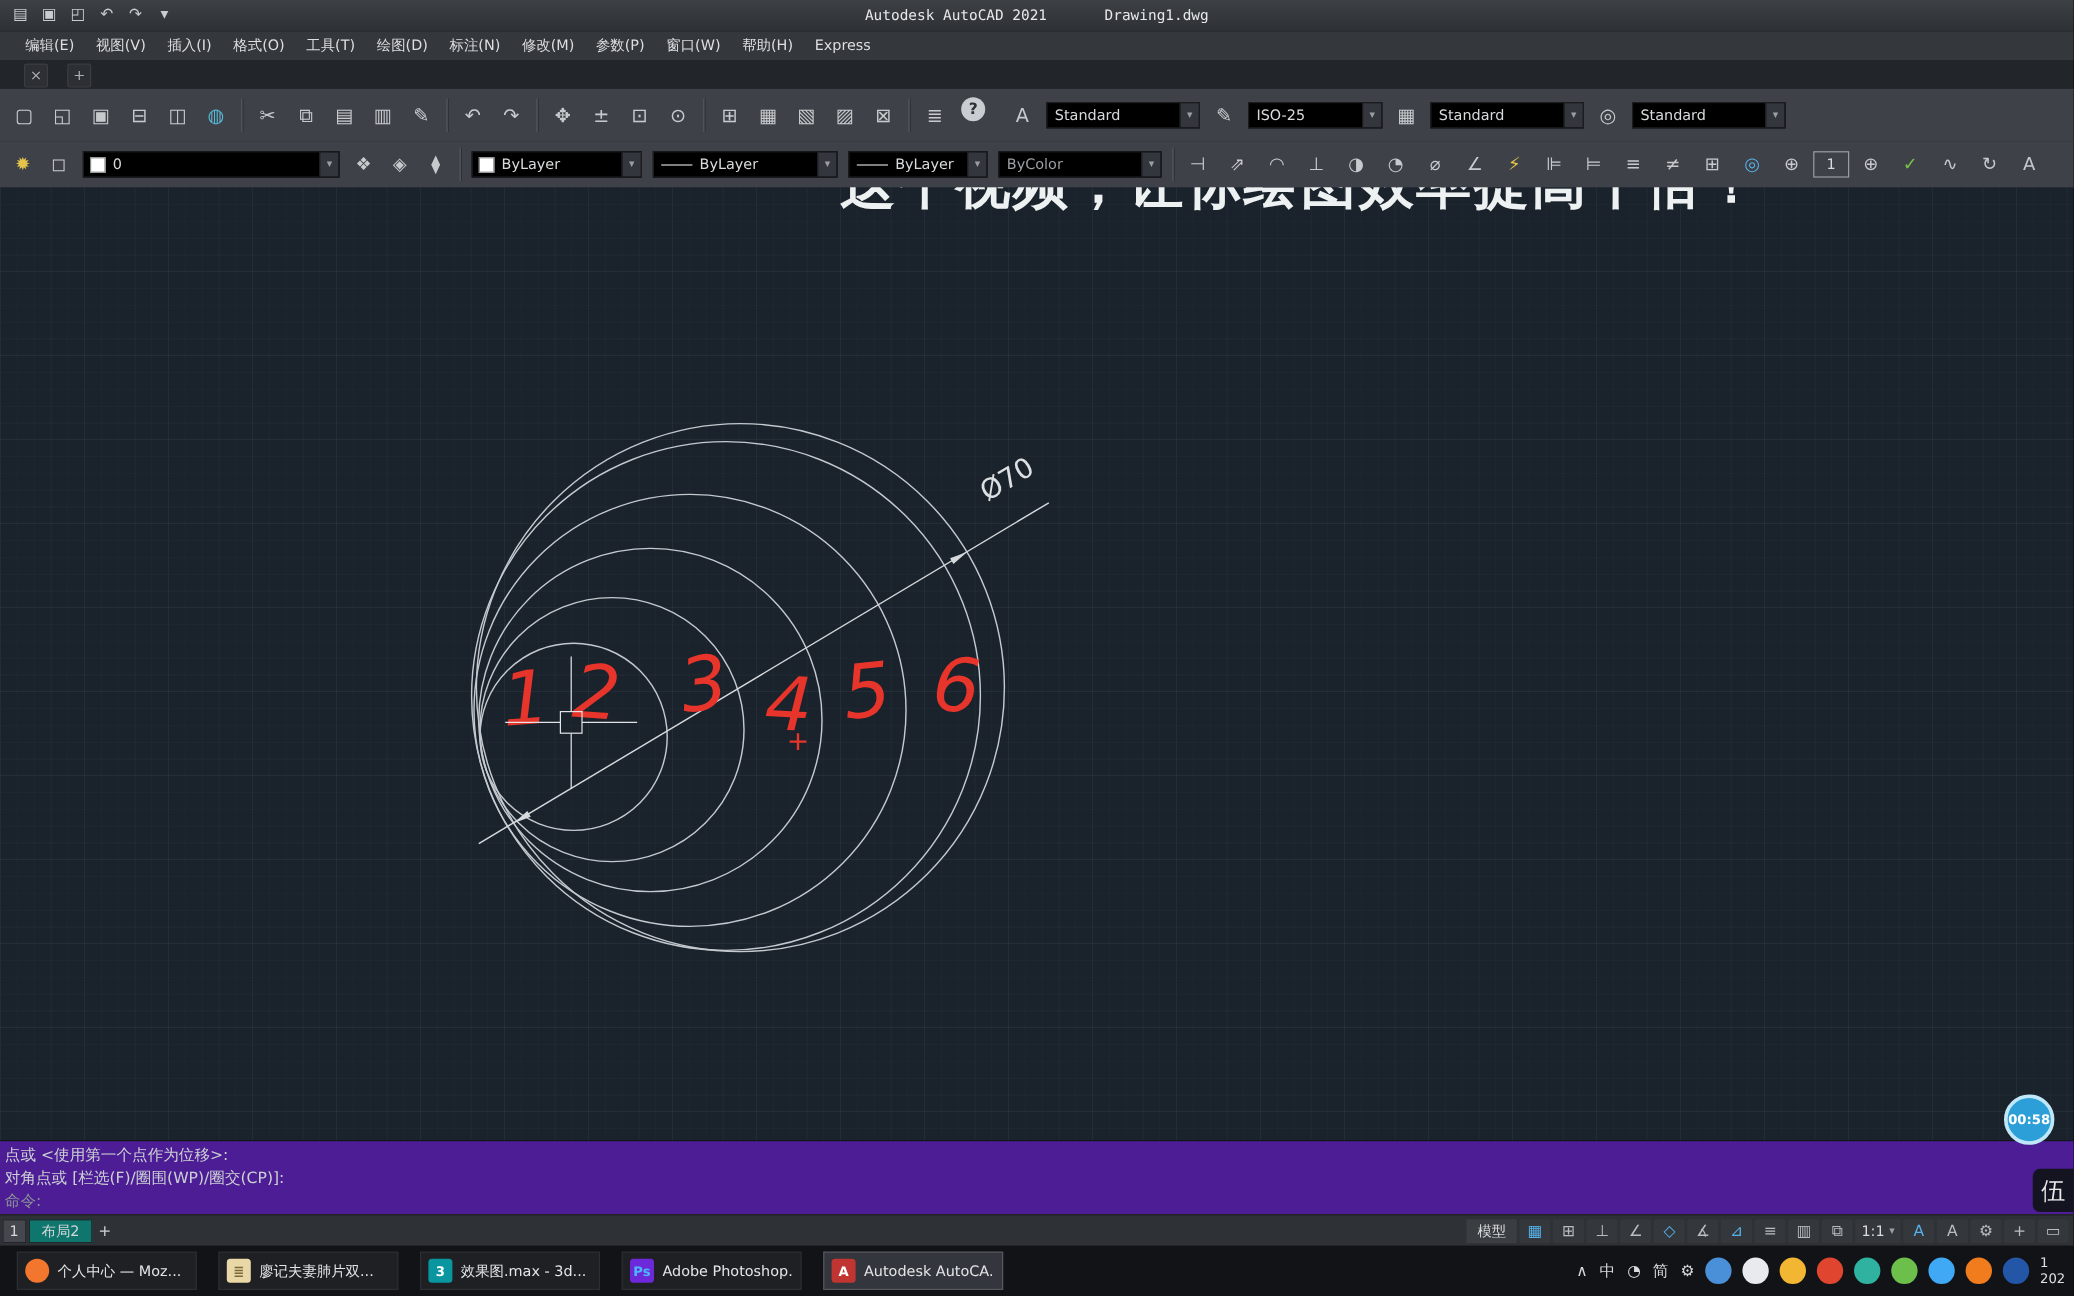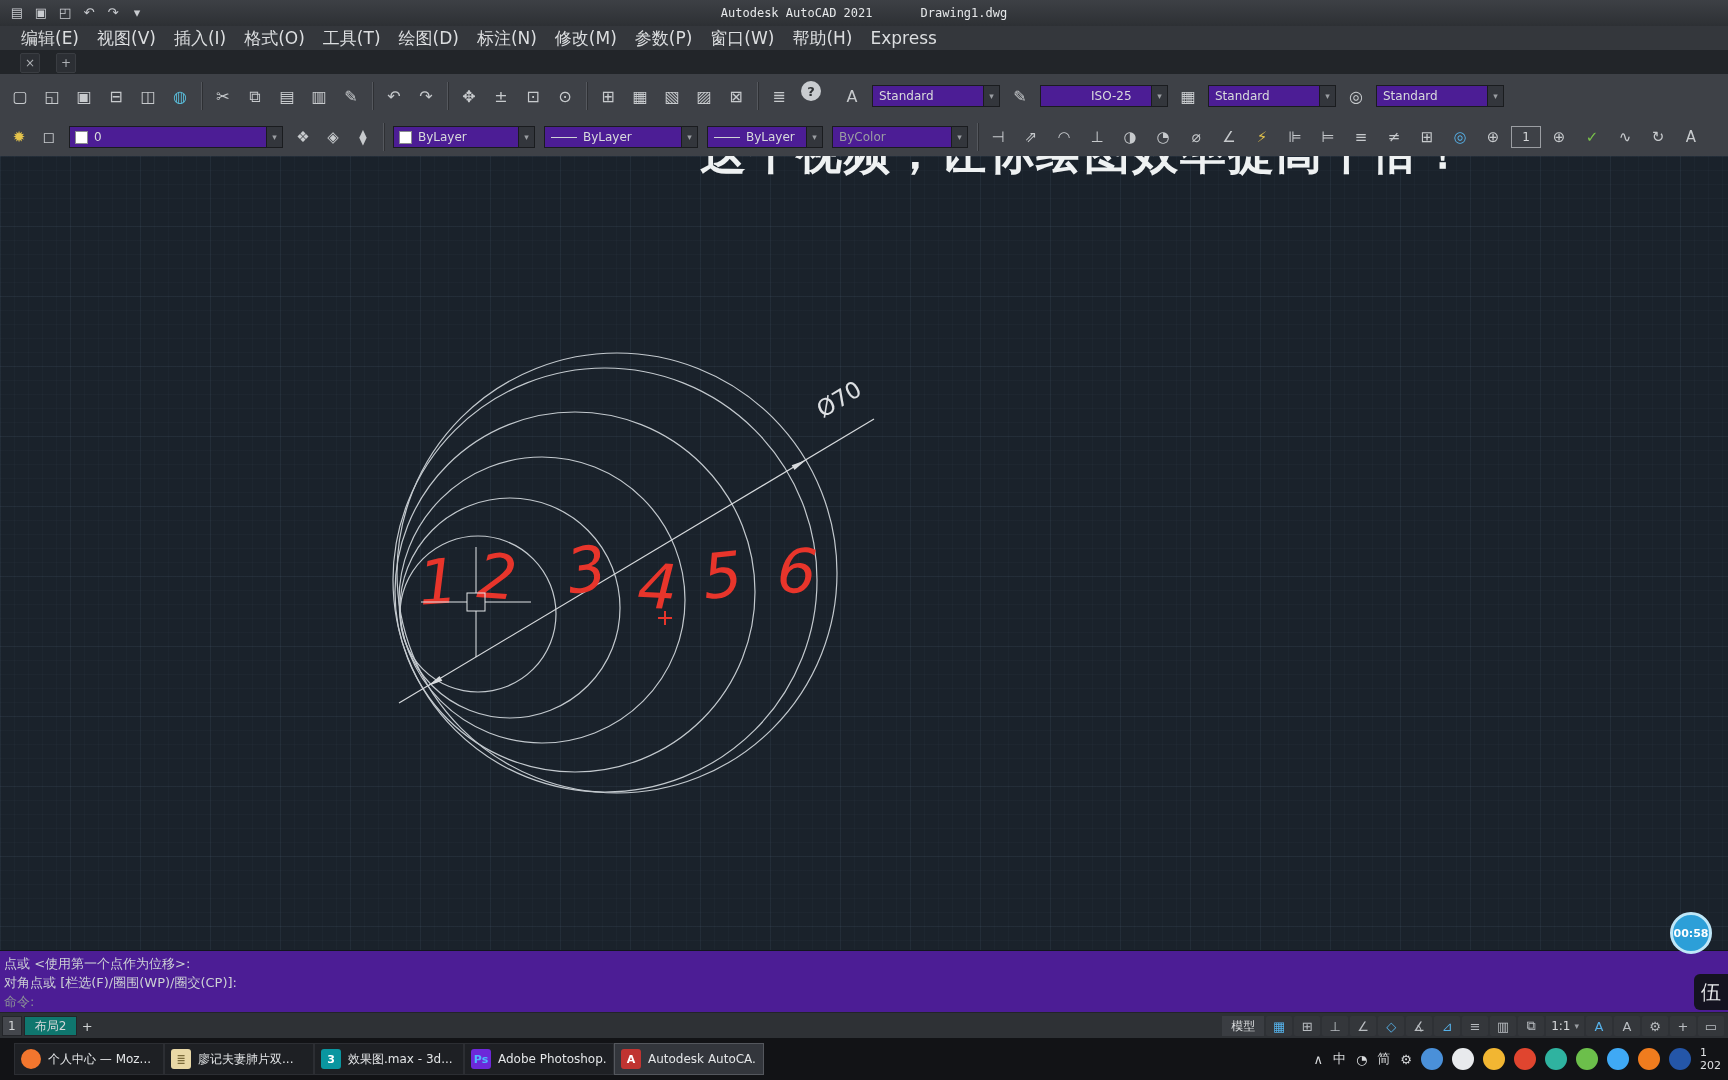--- a/index.html
+++ b/index.html
@@ -8,21 +8,21 @@
 
   
   #titlebar{top:0;height:26px;background:linear-gradient(#3d4045,#2d3034);display:flex;align-items:center;}
   .qat{display:flex;gap:2px;padding-left:6px;align-items:center;}
   .qat-ico{width:22px;height:20px;line-height:20px;text-align:center;color:#c9ccd0;font-size:13px;border-radius:2px;}
   .title-center{position:absolute;left:50%;transform:translateX(-50%);display:flex;gap:48px;
     color:#e6e8ea;font:12px "DejaVu Sans Mono",monospace;white-space:nowrap;}
 
   
   #menubar{top:26px;height:24px;background:#34373c;display:flex;align-items:center;padding-left:12px;}
-  .menu-item{padding:3px 9px;font-size:17px;color:#dcdee0;white-space:nowrap;}
+  .menu-item{padding:3px 9px;font-size:12px;color:#dcdee0;white-space:nowrap;}
 
   
   #filetabs{top:50px;height:24px;background:#222529;border-bottom:1px solid #1b1d21;}
   .ft-btn{position:absolute;top:3px;width:18px;height:18px;line-height:18px;text-align:center;
     color:#aeb1b5;font-size:12px;background:#2c2f34;border:1px solid #3a3d42;border-radius:2px;}
 
   
   .toolbar{background:#3e4147;display:flex;align-items:center;padding:0 4px;gap:1px;}
   #toolbar1{top:74px;height:44px;border-bottom:1px solid #2b2d31;}
   #toolbar2{top:118px;height:38px;border-bottom:1px solid #26282c;}
@@ -30,21 +30,21 @@
     color:#c7cacd;font-size:16px;border-radius:2px;flex:0 0 auto;}
   #toolbar2 .tb-ico{width:30px;height:28px;font-size:15px;}
   .sep{width:1px;height:28px;background:#55585e;box-shadow:1px 0 0 #2e3034;margin:0 4px;flex:0 0 auto;}
   .tb-ico[data-name="help-icon"]{background:#c9ccd0;color:#2e3134;border-radius:50%;width:20px;height:20px;
     margin:0 6px;font-weight:bold;font-size:13px;}
   [data-tone="blue"]{color:#56b2ea!important;}
   [data-tone="yellow"]{color:#e5c44c!important;}
   [data-tone="green"]{color:#79c24a!important;}
   [data-tone="teal"]{color:#58b7d4!important;}
 
-  .dd{height:22px;background:#4c1d95;border:1px solid #1a1c1f;display:flex;align-items:center;
+  .dd{height:22px;background:#000000;border:1px solid #1a1c1f;display:flex;align-items:center;
     margin:0 4px;box-sizing:border-box;flex:0 0 auto;}
   .dd-value{flex:1;padding:0 6px;font-size:12px;color:#d8dadc;white-space:nowrap;overflow:hidden;}
   .dd-caret{width:15px;align-self:stretch;display:flex;align-items:center;justify-content:center;
     color:#9b9ea3;font-size:9px;border-left:1px solid #1a1c1f;background:#33363c;}
   .dd-caret::after{content:"▾";}
   .swatch{width:11px;height:11px;background:#fff;border:1px solid #8a8d90;margin-left:5px;flex:0 0 auto;}
   .line-sample{width:26px;height:1px;background:#cfd2d5;margin-left:6px;flex:0 0 auto;}
   .style-group{display:flex;align-items:center;margin-left:8px;}
   .counter-box{height:20px;min-width:22px;border:1px solid #9b9ea3;color:#d8dadc;font-size:12px;
     display:flex;align-items:center;justify-content:center;margin:0 2px;padding:0 3px;}
@@ -191,21 +191,21 @@
     </div>
   <div class="style-group" data-name="style-controls">
 
       <span class="tb-ico" data-name="text-style-icon">A</span>
       <div class="dd" style="width:128px;" data-name="text-style-select">
         <span class="dd-value">Standard</span>
         <span class="dd-caret" data-name="chevron-down-icon"></span>
       </div>
 
       <span class="tb-ico" data-name="dim-style-icon">✎</span>
-      <div class="dd" style="width:128px;padding-left:44px;" data-name="dim-style-select">
+      <div class="dd" style="width:112px;" data-name="dim-style-select">
         <span class="dd-value">ISO-25</span>
         <span class="dd-caret" data-name="chevron-down-icon"></span>
       </div>
 
       <span class="tb-ico" data-name="table-style-icon">▦</span>
       <div class="dd" style="width:128px;" data-name="table-style-select">
         <span class="dd-value">Standard</span>
         <span class="dd-caret" data-name="chevron-down-icon"></span>
       </div>
 
@@ -358,21 +358,21 @@
     <span class="st-ico" data-name="annotation-visibility-icon" data-tone="blue">A</span>
         <span class="st-ico" data-name="autoscale-icon">A</span>
         <span class="st-ico" data-name="workspace-gear-icon">⚙</span>
         <span class="st-ico" data-name="annotation-monitor-icon">+</span>
         <span class="st-ico" data-name="clean-screen-icon">▭</span>
       </span>
   </div>
 </div>
 
 <div id="taskbar" class="abs" data-name="windows-taskbar">
-  <div style="display:flex;gap:0;">
+  <div style="display:flex;gap:18px;">
 
       <div class="task-item" data-name="taskbar-firefox" data-active="false">
         <span class="tb-app-ico" data-name="firefox-icon" data-kind="circle" style="background: rgb(242, 118, 46);"></span>
         <span class="task-label">个人中心 — Moz...</span>
       </div>
 
       <div class="task-item" data-name="taskbar-doc" data-active="false">
         <span class="tb-app-ico" data-name="document-icon" data-kind="square" style="background: rgb(233, 216, 166); color: rgb(122, 106, 58);">≣</span>
         <span class="task-label">廖记夫妻肺片双...</span>
       </div>

